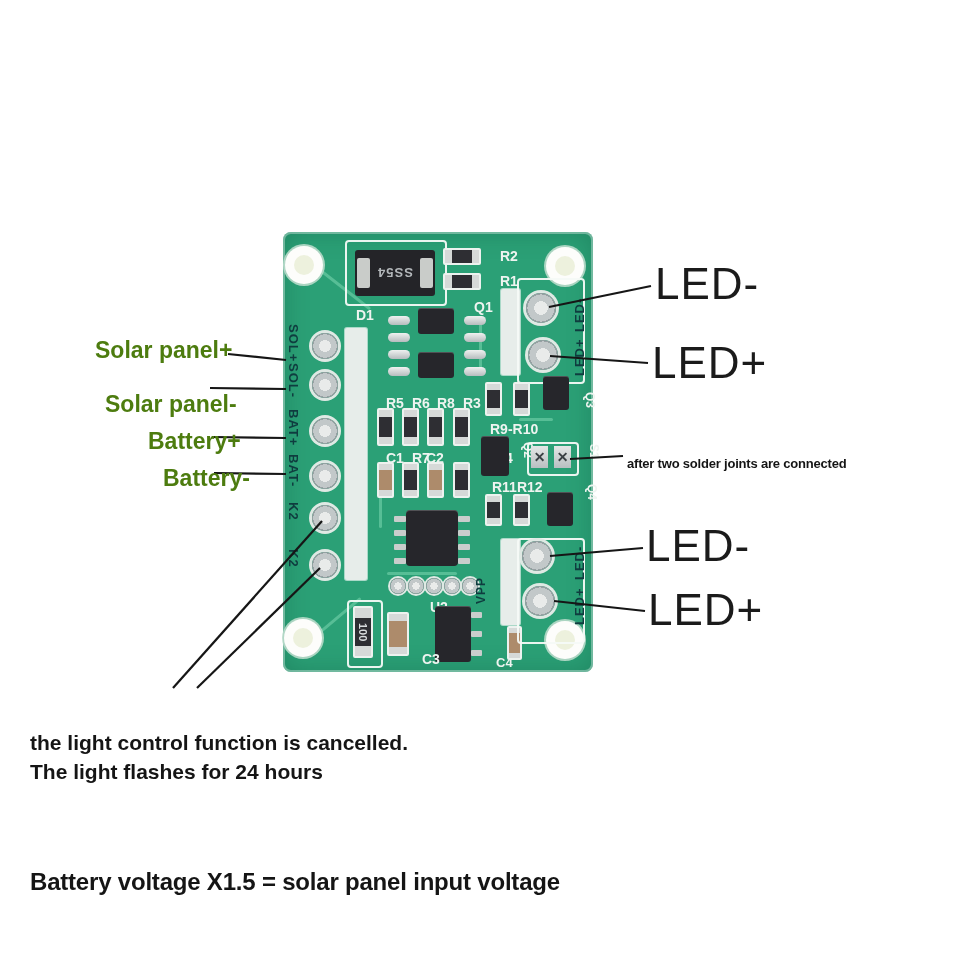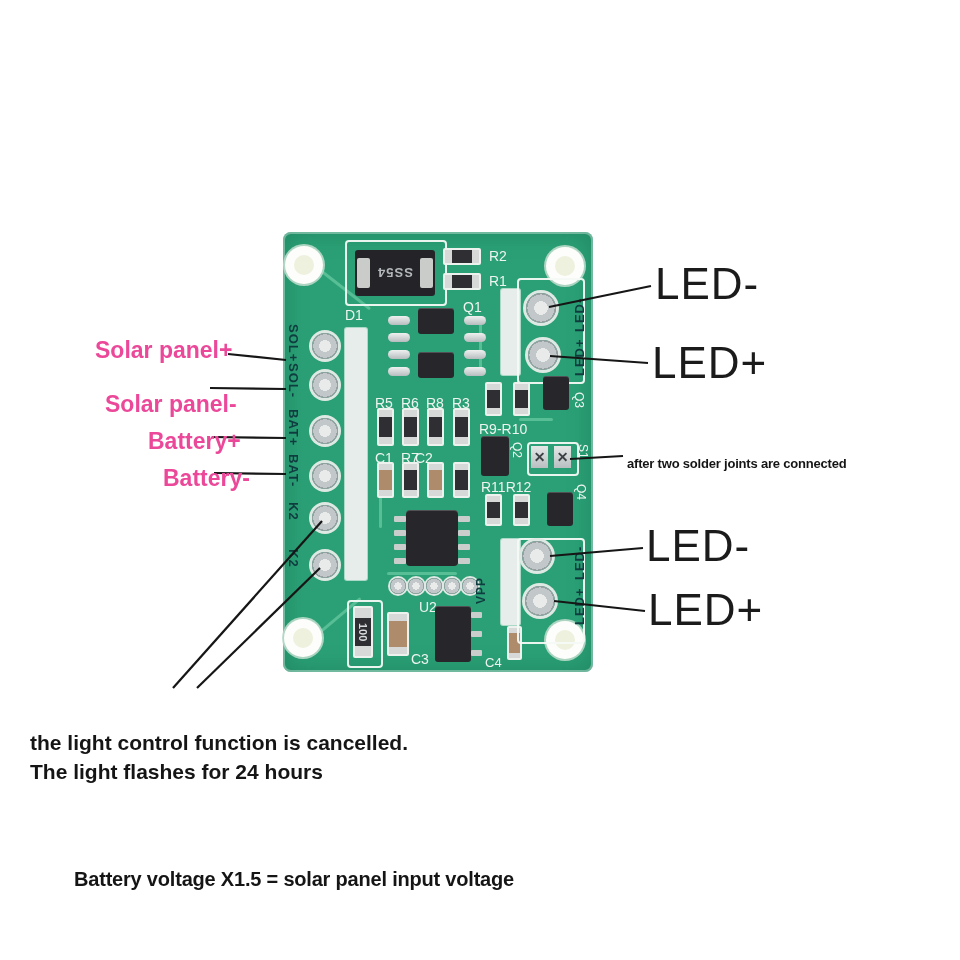--- a/index.html
+++ b/index.html
@@ -2,46 +2,46 @@
 <html><head>
 <meta charset="utf-8">
 <style>
   html,body{margin:0;padding:0;background:#fff;}
   .canvas{position:relative;width:960px;height:960px;background:#ffffff;overflow:hidden;
           font-family:"Liberation Sans",sans-serif;color:#111;}
 
   
   .title{position:absolute;left:0;top:101px;width:960px;text-align:center;
          font-size:22px;font-weight:bold;letter-spacing:-0.2px;color:#151515;}
-  .lcall{position:absolute;font-size:23px;font-weight:bold;color:#ec4899;white-space:nowrap;}
+  .lcall{position:absolute;font-size:23px;font-weight:bold;color:#4d7c0f;white-space:nowrap;}
   .bigcall{position:absolute;font-size:44px;font-weight:400;color:#1b1b1b;white-space:nowrap;letter-spacing:1px;}
   .s1note{position:absolute;left:627px;top:440px;width:335px;font-size:13px;font-weight:bold;
           line-height:16px;color:#151515;letter-spacing:-0.2px;}
   .k2note{position:absolute;left:30px;top:699px;font-size:21px;font-weight:bold;line-height:29px;color:#151515;}
-  .footer{position:absolute;left:30px;top:868px;font-size:20px;font-weight:bold;color:#151515;letter-spacing:-0.2px;margin-left:44px;}
+  .footer{position:absolute;left:30px;top:868px;font-size:24px;font-weight:bold;color:#151515;letter-spacing:-0.2px;}
   .lines{position:absolute;left:0;top:0;width:960px;height:960px;pointer-events:none;}
 
   
   .board{position:absolute;left:283px;top:232px;width:310px;height:440px;border-radius:8px;
          background:#2ba076;
          box-shadow:inset 0 0 0 2px rgba(255,255,255,.35), inset 0 0 26px rgba(0,70,45,.28);}
   .trace{position:absolute;background:rgba(132,220,182,.5);border-radius:2px;}
   .wstrip{position:absolute;background:#e7edea;border-radius:2px;box-shadow:0 0 0 1px rgba(255,255,255,.6);}
   .hole{position:absolute;width:38px;height:38px;border-radius:50%;background:#fdfdfb;
         box-shadow:0 0 0 2px rgba(185,218,202,.9);display:flex;align-items:center;justify-content:center;}
   .hole i{display:block;width:20px;height:20px;border-radius:50%;background:#edf1dd;}
   .pad{position:absolute;width:26px;height:26px;border-radius:50%;
        background:radial-gradient(circle,#e9ebea 0 32%,#c2c8c9 32% 64%,#98a0a3 64% 100%);
        box-shadow:0 0 0 3px #dfe9e4;}
   .pad.big{width:30px;height:30px;}
   .pad.sm{width:16px;height:16px;box-shadow:0 0 0 2px #dfe9e4;}
   .vtext{position:absolute;writing-mode:vertical-rl;font-weight:bold;font-size:13px;
          color:#0f3c3f;letter-spacing:1px;line-height:1;white-space:nowrap;}
   .vtext.up{transform:rotate(180deg);}
-  .slk{position:absolute;color:#eef4f0;font-weight:normal;font-size:14px;line-height:1;white-space:nowrap;}
+  .slk{position:absolute;color:#eef4f0;font-weight:bold;font-size:14px;line-height:1;white-space:nowrap;margin-left:11px;}
   .slk.v{writing-mode:vertical-rl;font-size:12px;}
   .outline{position:absolute;border:2px solid rgba(245,250,247,.95);border-radius:4px;}
   .comp{position:absolute;border:2px solid #edf2ef;border-radius:2px;box-sizing:border-box;}
   .res-v{background:linear-gradient(180deg,#d6d9d8 0 20%,#2e2e33 20% 80%,#d6d9d8 80%);}
   .cap-v{background:linear-gradient(180deg,#d6d9d8 0 18%,#ad8b6b 18% 82%,#d6d9d8 82%);}
   .res-h{background:linear-gradient(90deg,#d6d9d8 0 22%,#2e2e33 22% 78%,#d6d9d8 78%);}
   .chip{position:absolute;background:#26262b;border-radius:3px;box-shadow:inset 0 1px 0 rgba(255,255,255,.2);}
   .oval{position:absolute;width:22px;height:9px;border-radius:5px;
         background:linear-gradient(180deg,#eff1f0,#b6bcbe);}
   .pin{position:absolute;background:#c9cdcc;border-radius:1px;}

